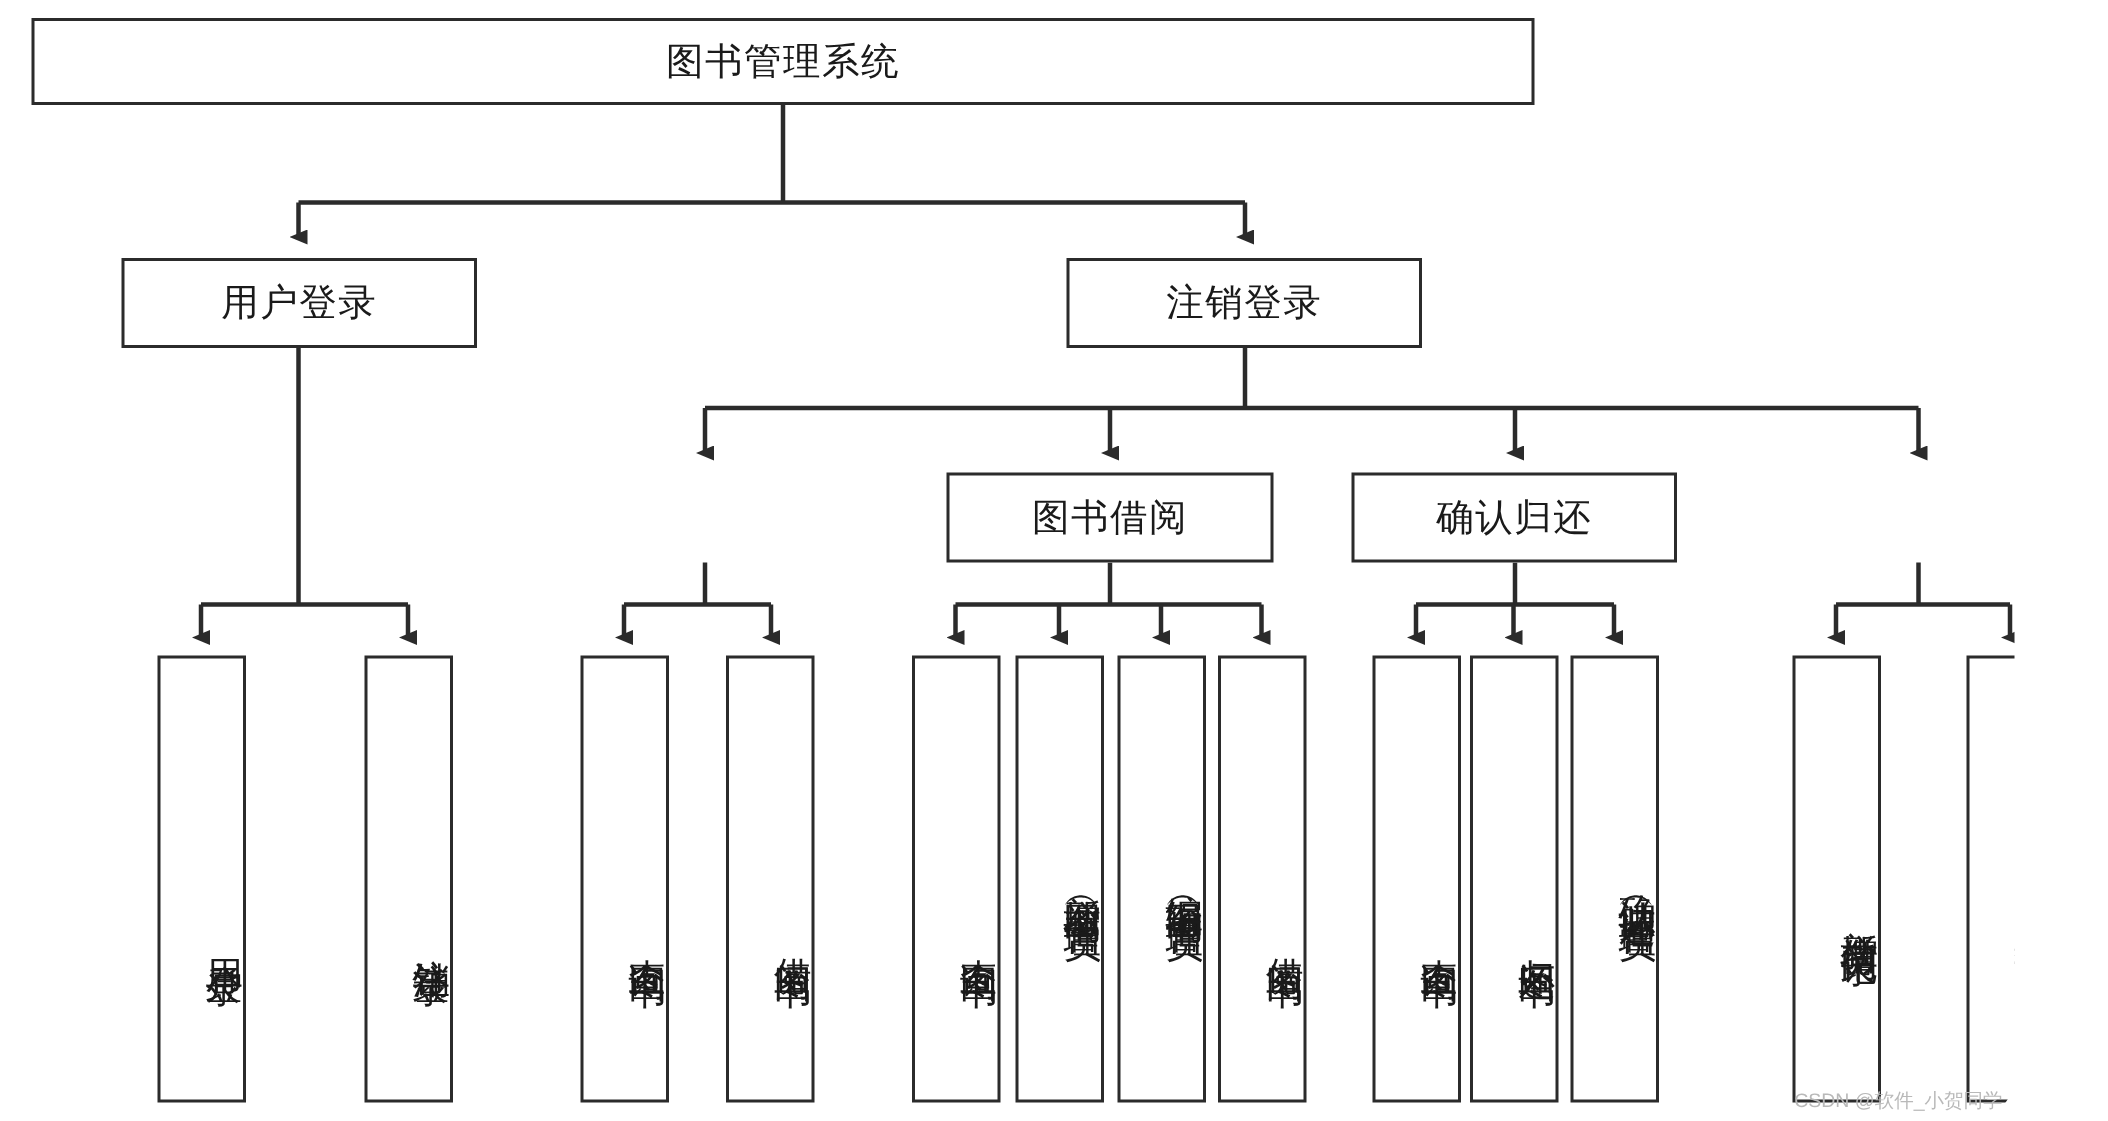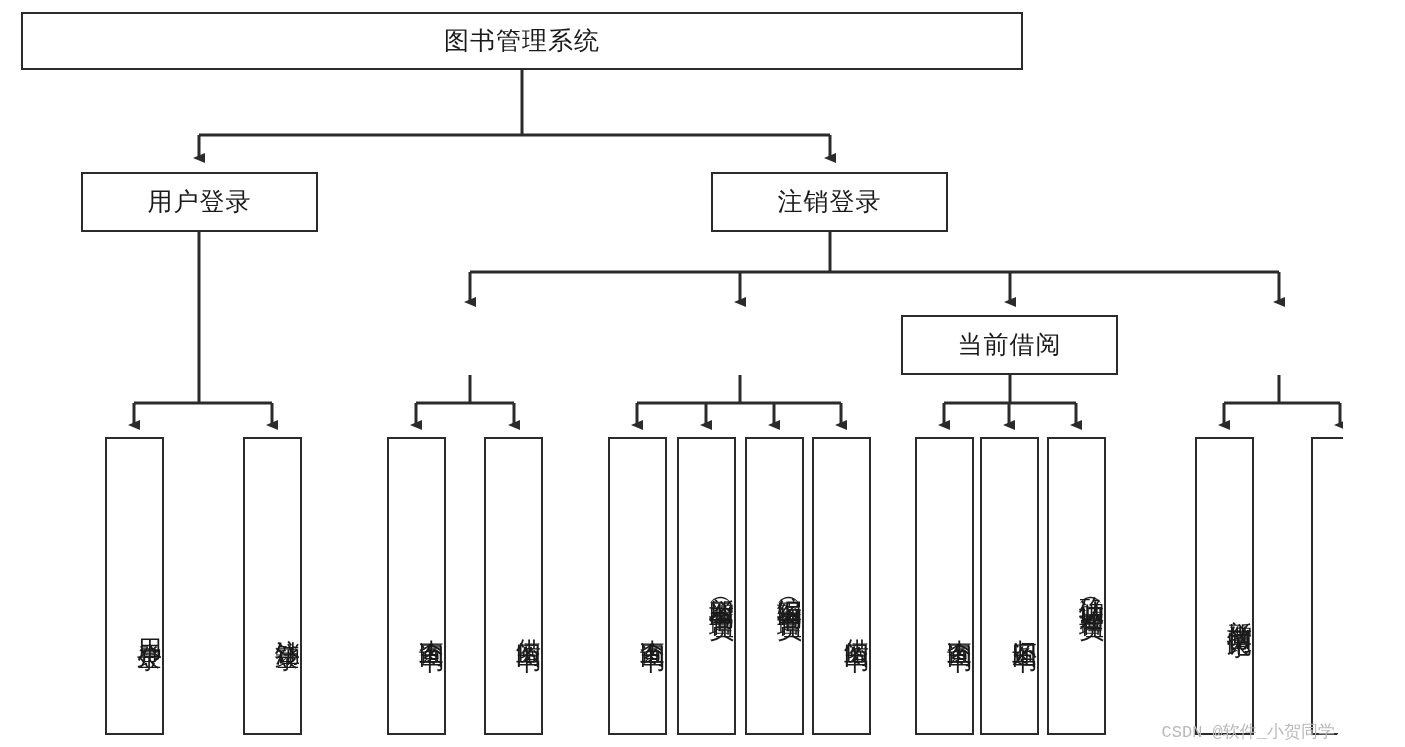--- a/index.html
+++ b/index.html
@@ -53,24 +53,24 @@
     padding-top: 8px;
   }
   .label {
     display: block;
     line-height: 1.05;
   }
   .watermark {
     position: absolute;
     right: 8px;
     bottom: 4px;
-    font-size: 17px;
+    font-size: 13px;
     color: #b9b9b9;
     white-space: nowrap;
-    font-family: Liberation Mono, monospace;
+    font-family: Liberation Sans, sans-serif;
   }
 </style>
 </head>
 <body>
 
 <div id="canvas">
 
   <svg id="wires" viewBox="0 0 1405 747">
     <defs>
       <marker id="arrow" markerWidth="12" markerHeight="12" refX="5" refY="6" orient="auto" markerUnits="userSpaceOnUse">
@@ -125,22 +125,25 @@
     <span class="label">图书管理系统</span>
   </div>
 
   <div class="node horiz" style="left:81px; top:172px; width:237px; height:60px;">
     <span class="label">用户登录</span>
   </div>
   <div class="node horiz" style="left:711px; top:172px; width:237px; height:60px;">
     <span class="label">注销登录</span>
   </div>
 
+  <div class="node horiz" style="left:631px; top:315px; width:218px; height:60px;">
+    <span class="label">图书借阅</span>
+  </div>
   <div class="node horiz" style="left:901px; top:315px; width:217px; height:60px;">
-    <span class="label">当前借阅</span>
+    <span class="label">确认归还</span>
   </div>
 
   <div class="node vert" style="left:105px; top:437px; width:59px; height:298px; padding-top:78px;">
     <span class="label">用户登录</span>
   </div>
   <div class="node vert" style="left:243px; top:437px; width:59px; height:298px; padding-top:78px;">
     <span class="label">注销登录</span>
   </div>
 
   <div class="node vert" style="left:387px; top:437px; width:59px; height:298px; padding-top:78px;">

